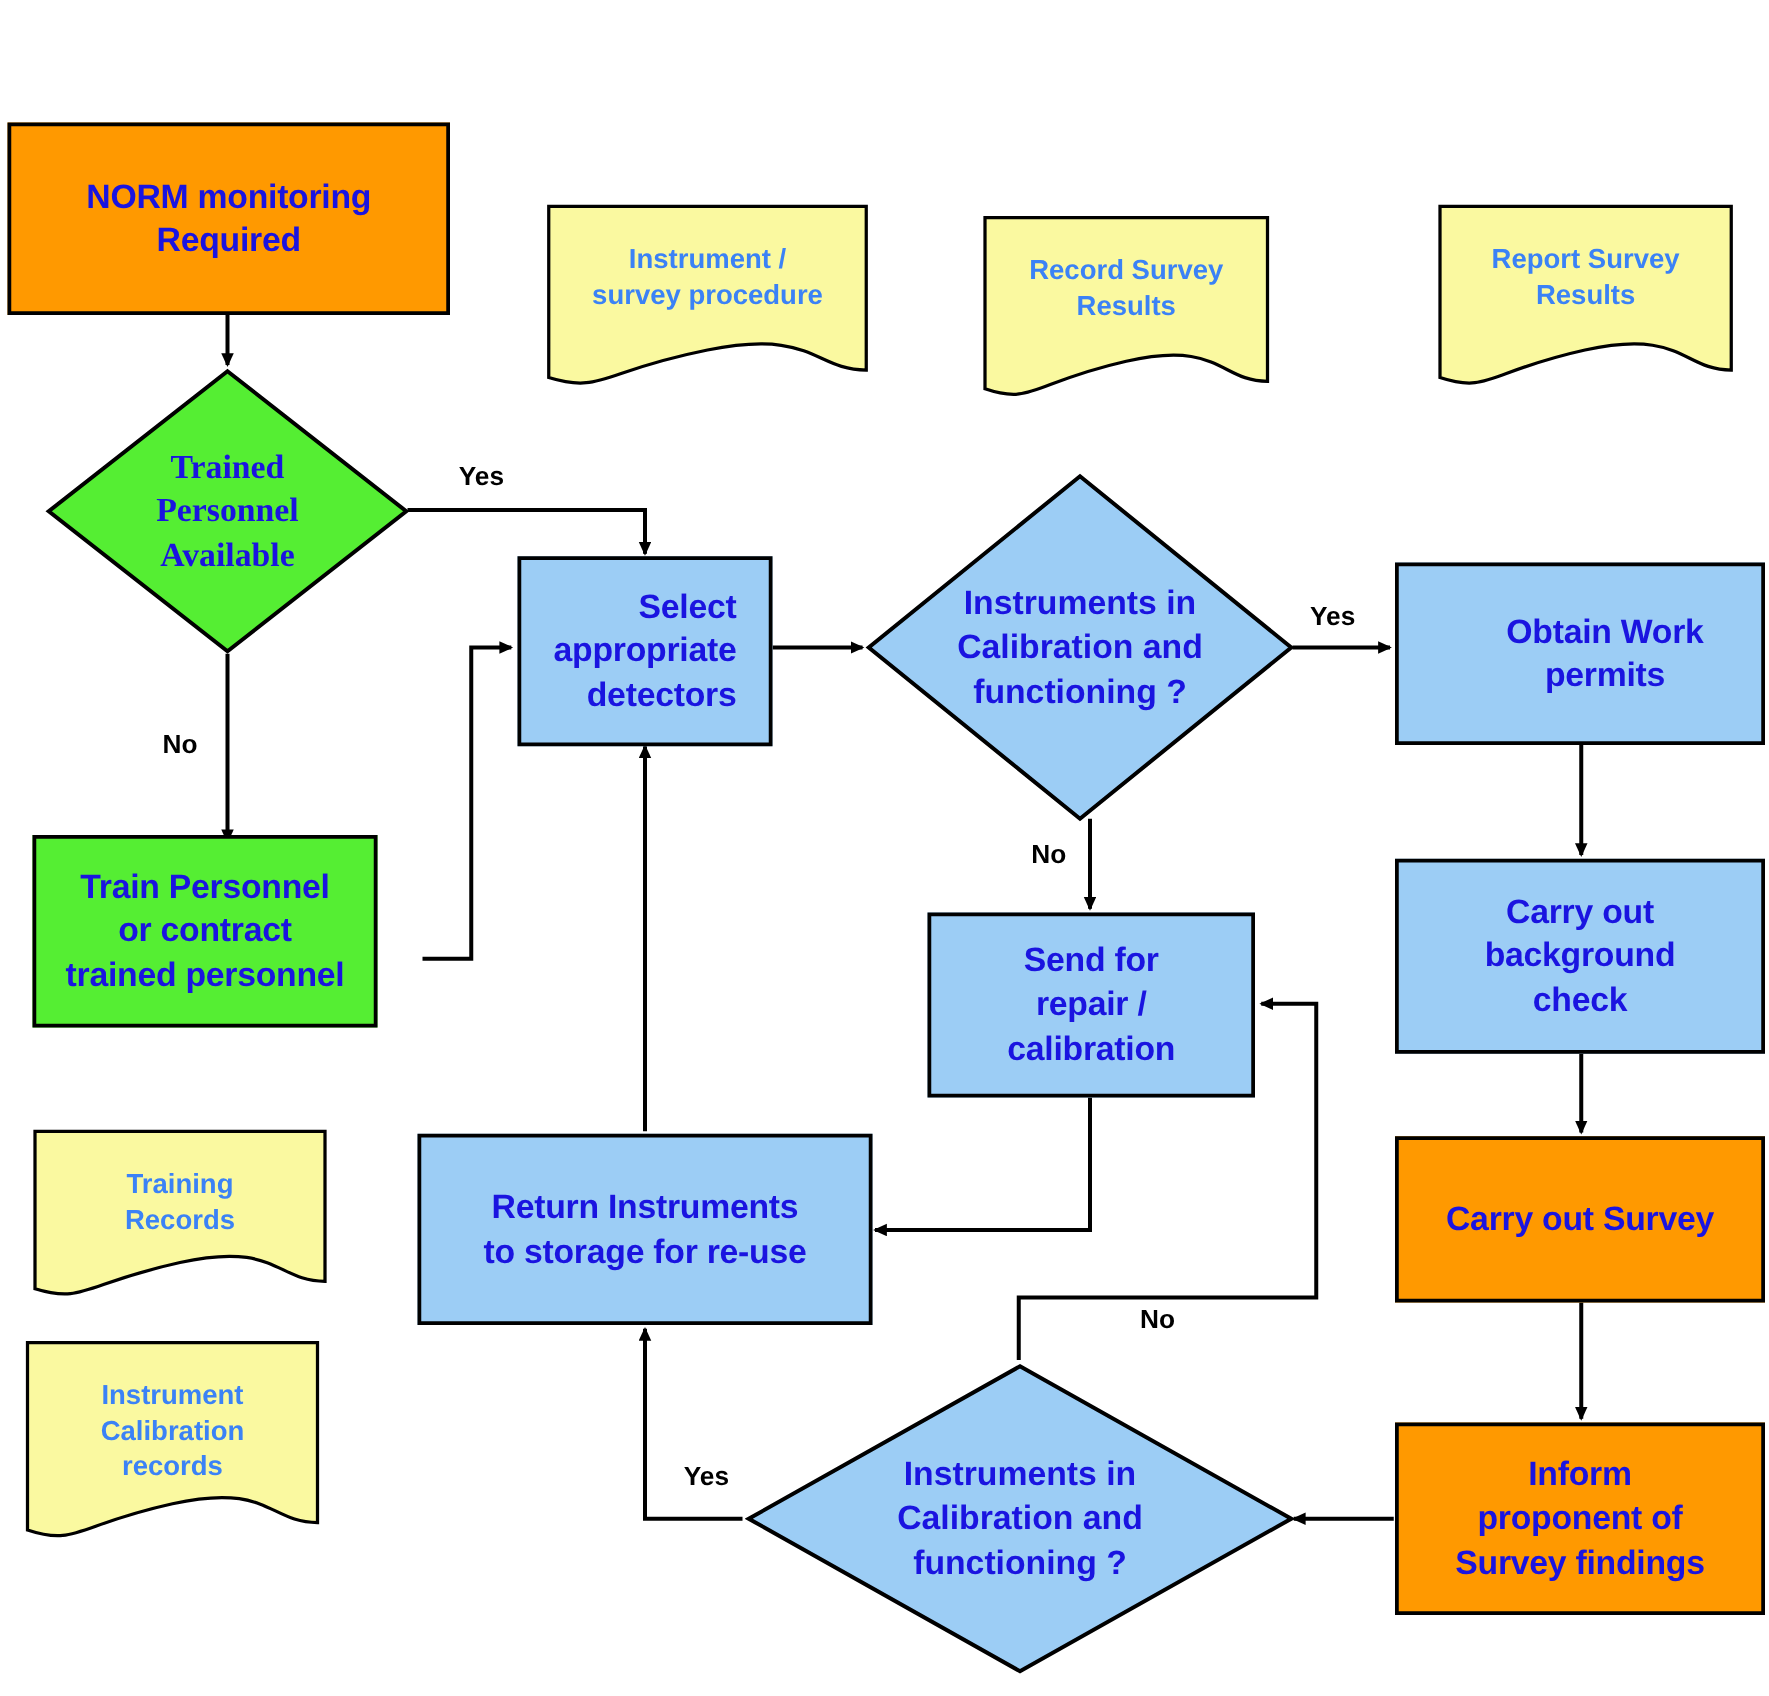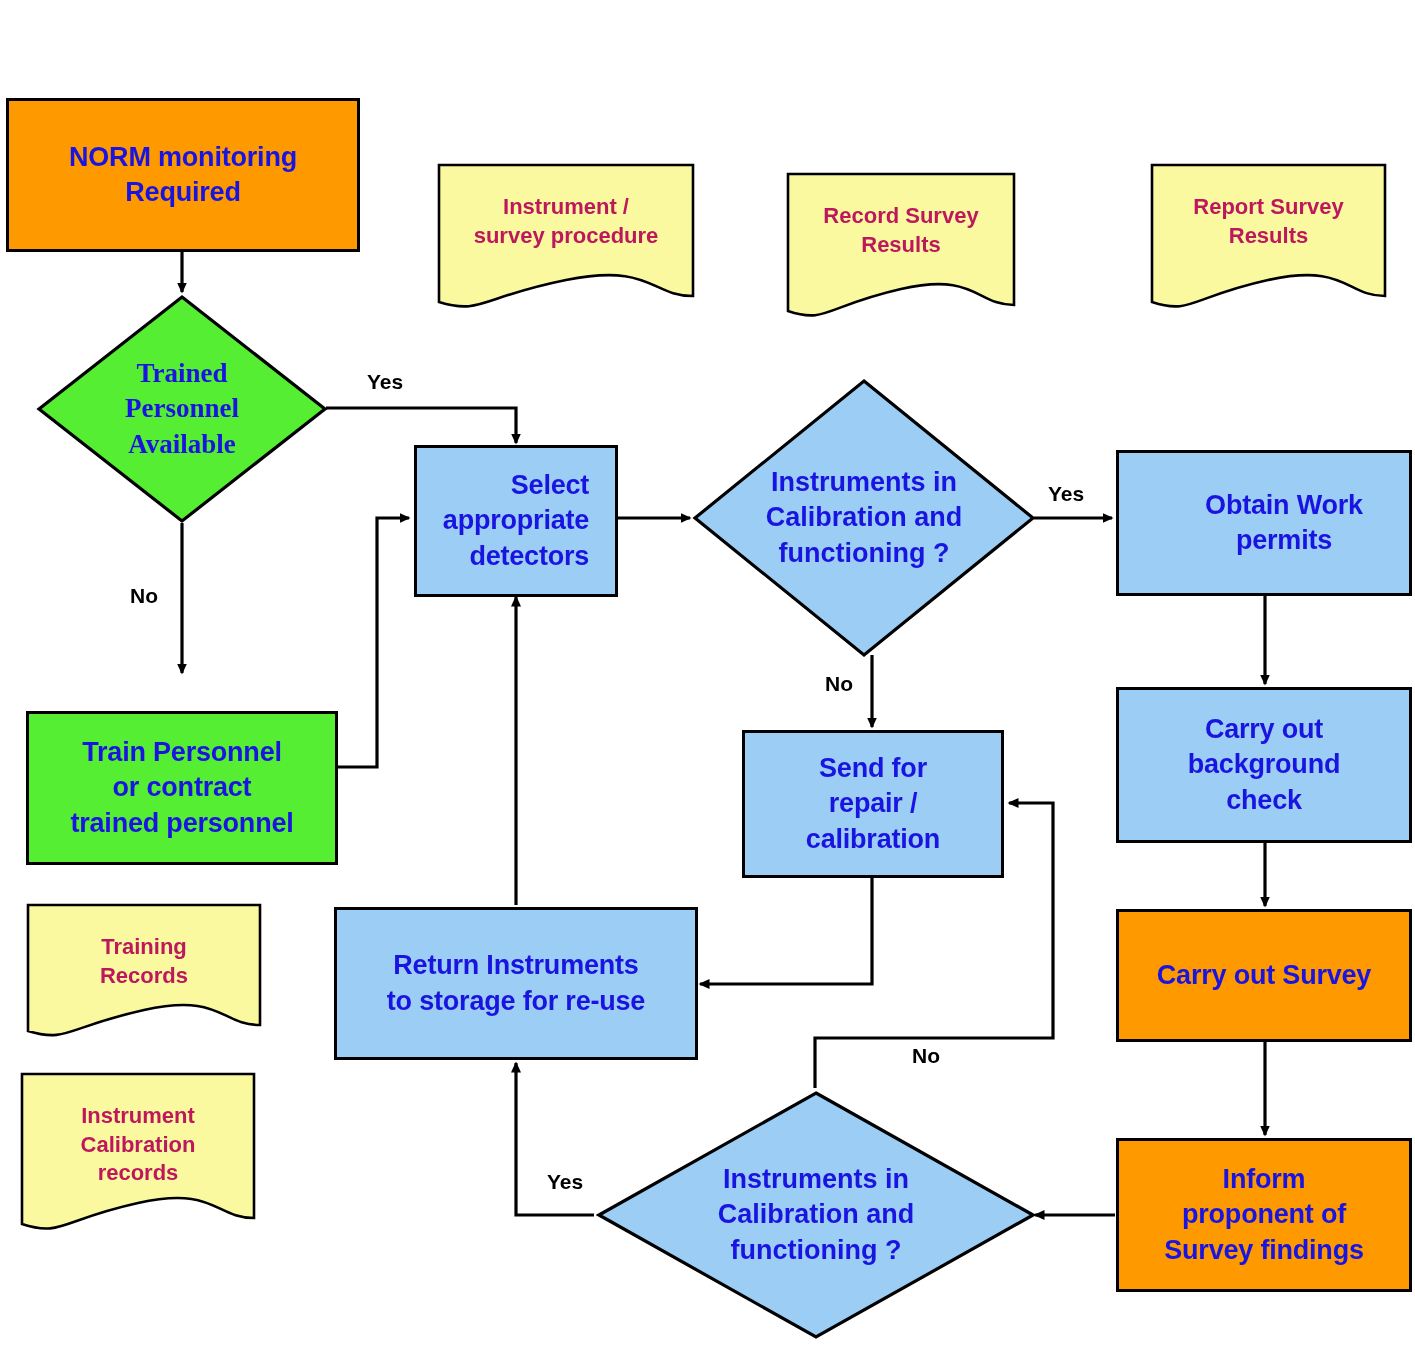--- a/index.html
+++ b/index.html
@@ -57,21 +57,21 @@
   }
   .decision svg.dshape {
     position: absolute;
     left: 0; top: 0;
     width: 100%;
     height: 100%;
     z-index: 1;
   }
 
   .docnode {
-    color: #be185d;
+    color: #3b82f6;
     font-weight: bold;
     font-size: 22px;
     line-height: 1.30;
     background: transparent;
     align-items: flex-start;
   }
   .docnode svg.docshape {
     position: absolute;
     left: 0; top: 0;
     width: 100%;
@@ -145,21 +145,21 @@
 
   <div class="node decision" style="left:36px; top:294px; width:292px; height:230px;font-family:Liberation Serif, serif;">
     <svg class="dshape" viewBox="0 0 292 230" preserveAspectRatio="none">
       <polygon points="146,3 289,115 146,227 3,115" fill="#55EE33" stroke="#000000" stroke-width="3.2"></polygon>
     </svg>
     <span class="dlabel" style="white-space:pre-line;">Trained
 Personnel
 Available</span>
   </div>
 
-  <div class="node proc green" style="left:26px; top:711px; width:312px; height:154px;">
+  <div class="node proc green" style="left:26px; top:668px; width:276px; height:154px;">
     <span style="white-space:pre-line;">Train Personnel
 or contract
 trained personnel</span>
   </div>
 
   <div class="node proc blue" style="left:414px; top:445px; width:204px; height:152px;text-align:right;">
     <span style="white-space:pre-line;">Select
 appropriate
 detectors</span>
   </div>

